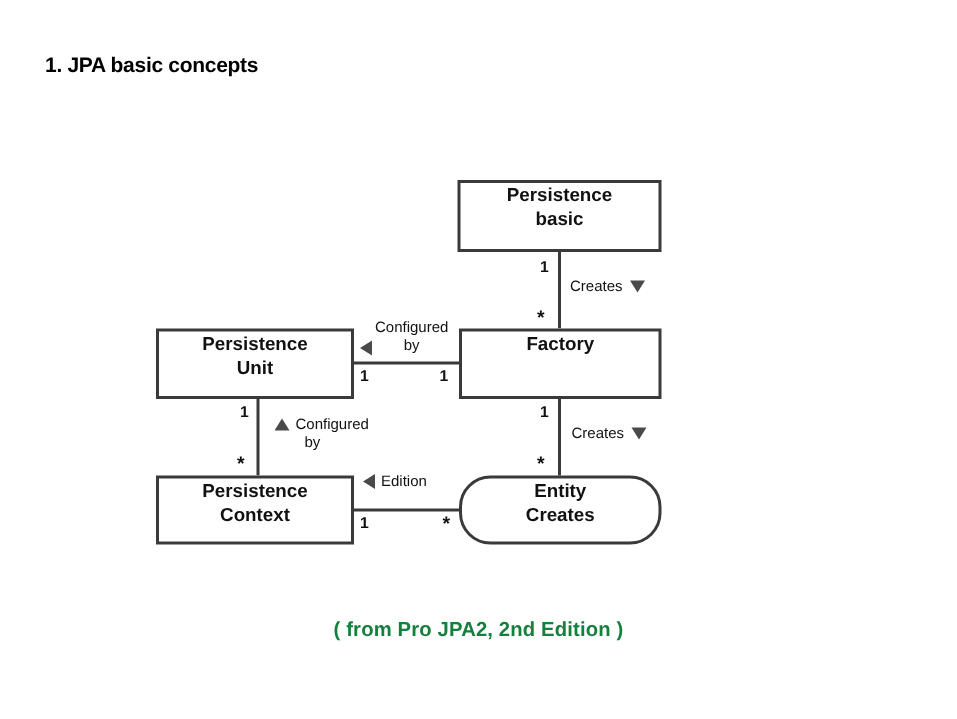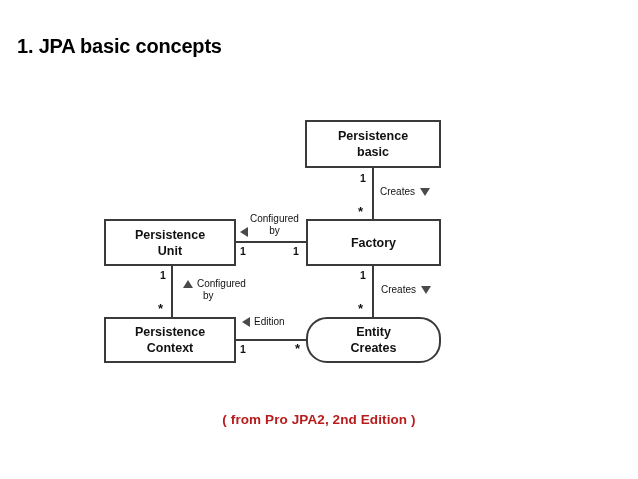--- a/index.html
+++ b/index.html
@@ -20,23 +20,23 @@
     position: absolute;
     left: 0; top: 0;
     width: 638px;
     height: 479px;
     background: #ffffff;
   }
 
   
   .slide-title {
     position: absolute;
-    left: 17px;
+    left: 30px;
     top: 35px;
-    font-size: 20px;
+    font-size: 14px;
     font-weight: bold;
     letter-spacing: -0.2px;
     color: #000000;
     white-space: nowrap;
   }
 
   
   .diagram {
     position: absolute;
     left: 0;
@@ -47,21 +47,20 @@
 
   
   .uml-box {
     position: absolute;
     box-sizing: border-box;
     border: 2px solid #3a3a3a;
     background: #ffffff;
     display: flex;
     flex-direction: column;
     align-items: center;
-    justify-content: center;
     text-align: center;
     font-size: 12.5px;
     font-weight: bold;
     line-height: 1.28;
     color: #111111;
   }
   .uml-box .ln { display: block; white-space: nowrap; }
 
   #box-persistence-class { left: 305px; top: 120px; width: 136px; height: 48px; }
   #box-persistence-unit  { left: 104px; top: 219px; width: 132px; height: 47px; }
@@ -163,21 +162,21 @@
 
   
   .caption {
     position: absolute;
     left: 0;
     top: 412px;
     width: 638px;
     text-align: center;
     font-size: 13.5px;
     font-weight: bold;
-    color: #b91c1c;
+    color: #15803d;
     letter-spacing: 0.1px;
   }
 </style>
 </head>
 <body>
 
 <div id="slide">
 
   <div class="slide-title">1. JPA basic concepts</div>
 

